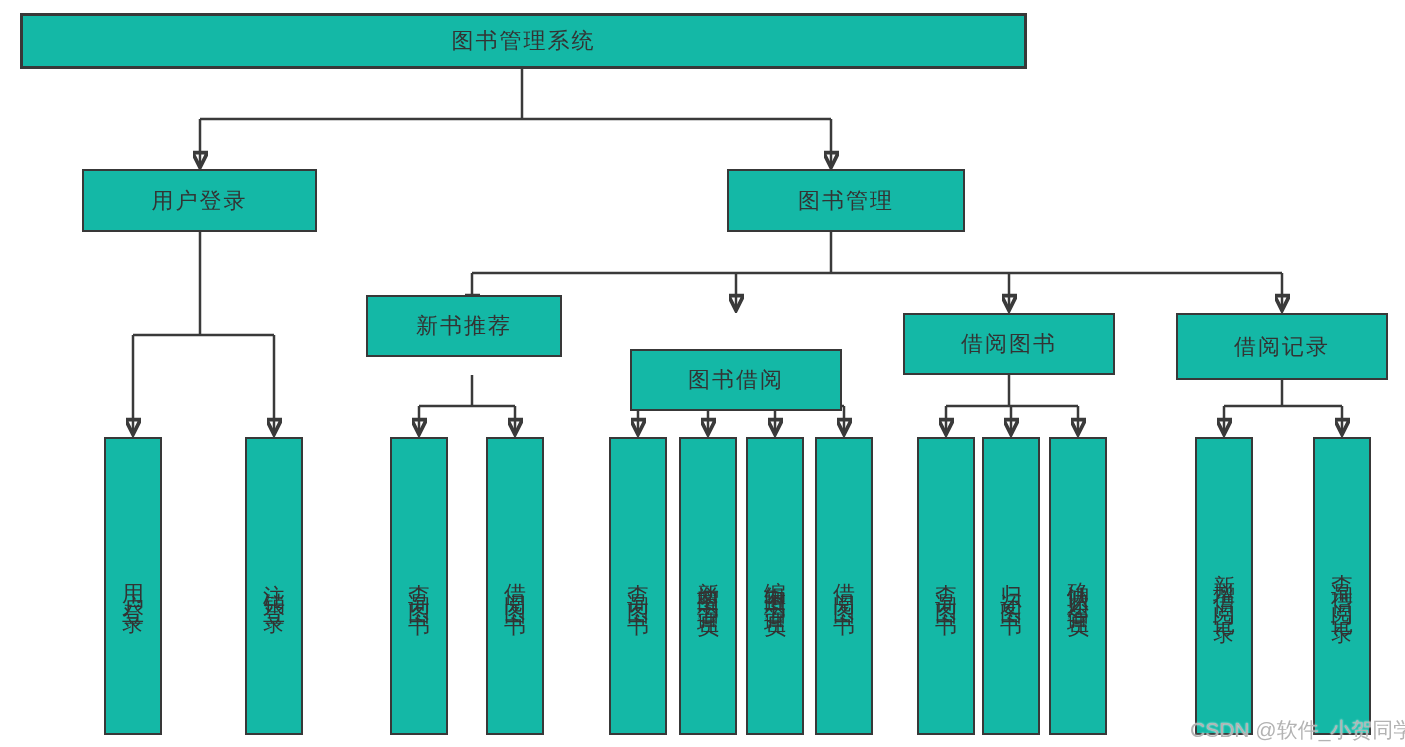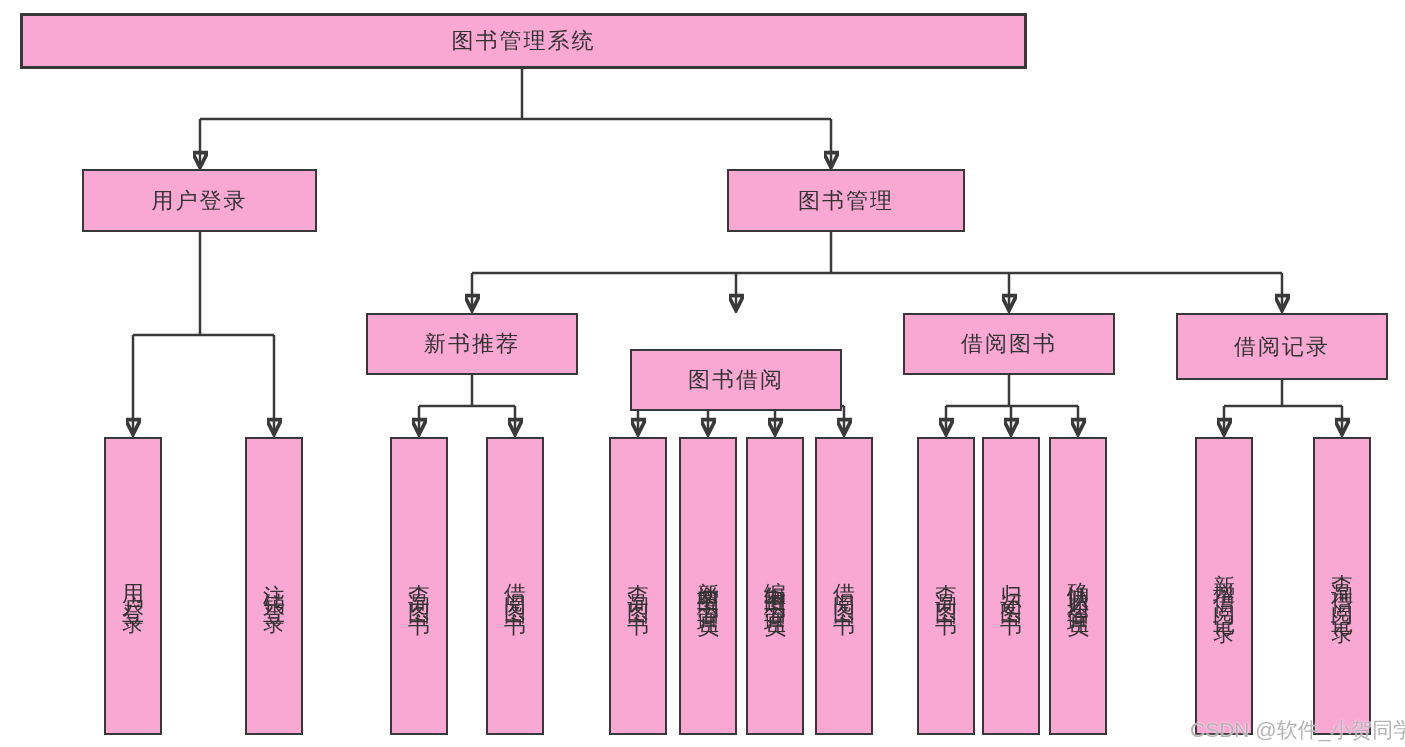--- a/index.html
+++ b/index.html
@@ -18,21 +18,21 @@
   }
   .connectors path {
     stroke: #3a3a3a;
     stroke-width: 2.5;
     fill: none;
   }
   .box {
     position: absolute;
     box-sizing: border-box;
     border: 2.5px solid #383838;
-    background: #f9a8d4;
+    background: #14b8a6;
     display: flex;
     align-items: center;
     justify-content: center;
     color: #333333;
   }
   .box.root { border-width: 3px; }
   .hbox .lbl {
     font-size: 22px;
     letter-spacing: 2px;
     white-space: nowrap;
@@ -116,21 +116,21 @@
     <span class="lbl">图书管理系统</span>
   </div>
 
   <div class="box hbox" style="left:82px; top:169px; width:235px; height:63px;">
     <span class="lbl">用户登录</span>
   </div>
   <div class="box hbox" style="left:712px; top:169px; width:238px; height:63px;margin-left:15px;">
     <span class="lbl">图书管理</span>
   </div>
 
-  <div class="box hbox" style="left:366px; top:313px; width:212px; height:62px;justify-content:center;">
+  <div class="box hbox" style="left:366px; top:295px; width:196px; height:62px;justify-content:center;">
     <span class="lbl">新书推荐</span>
   </div>
   <div class="box hbox" style="left:630px; top:313px; width:212px; height:62px;margin-top:36px;">
     <span class="lbl">图书借阅</span>
   </div>
   <div class="box hbox" style="left:903px; top:313px; width:212px; height:62px;">
     <span class="lbl">借阅图书</span>
   </div>
   <div class="box hbox" style="left:1176px; top:313px; width:212px; height:67px;">
     <span class="lbl">借阅记录</span>

